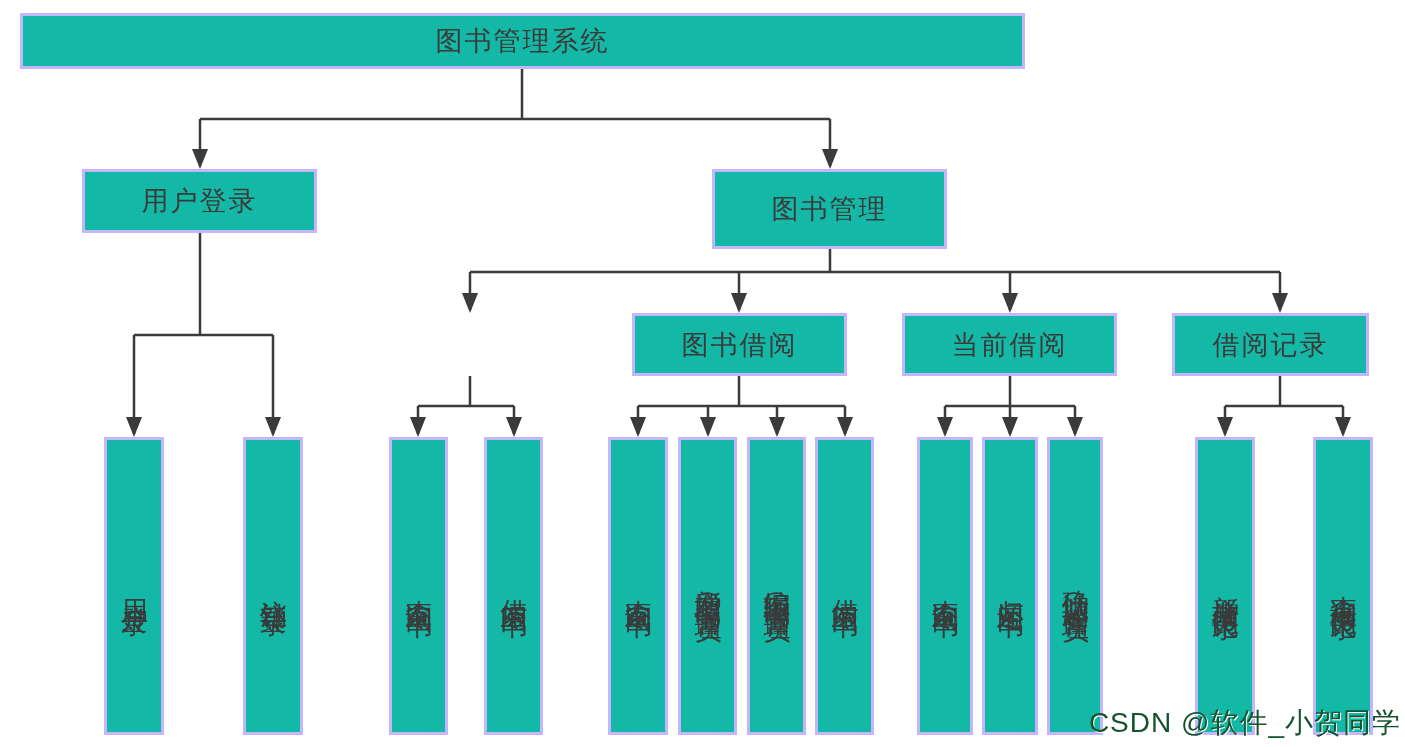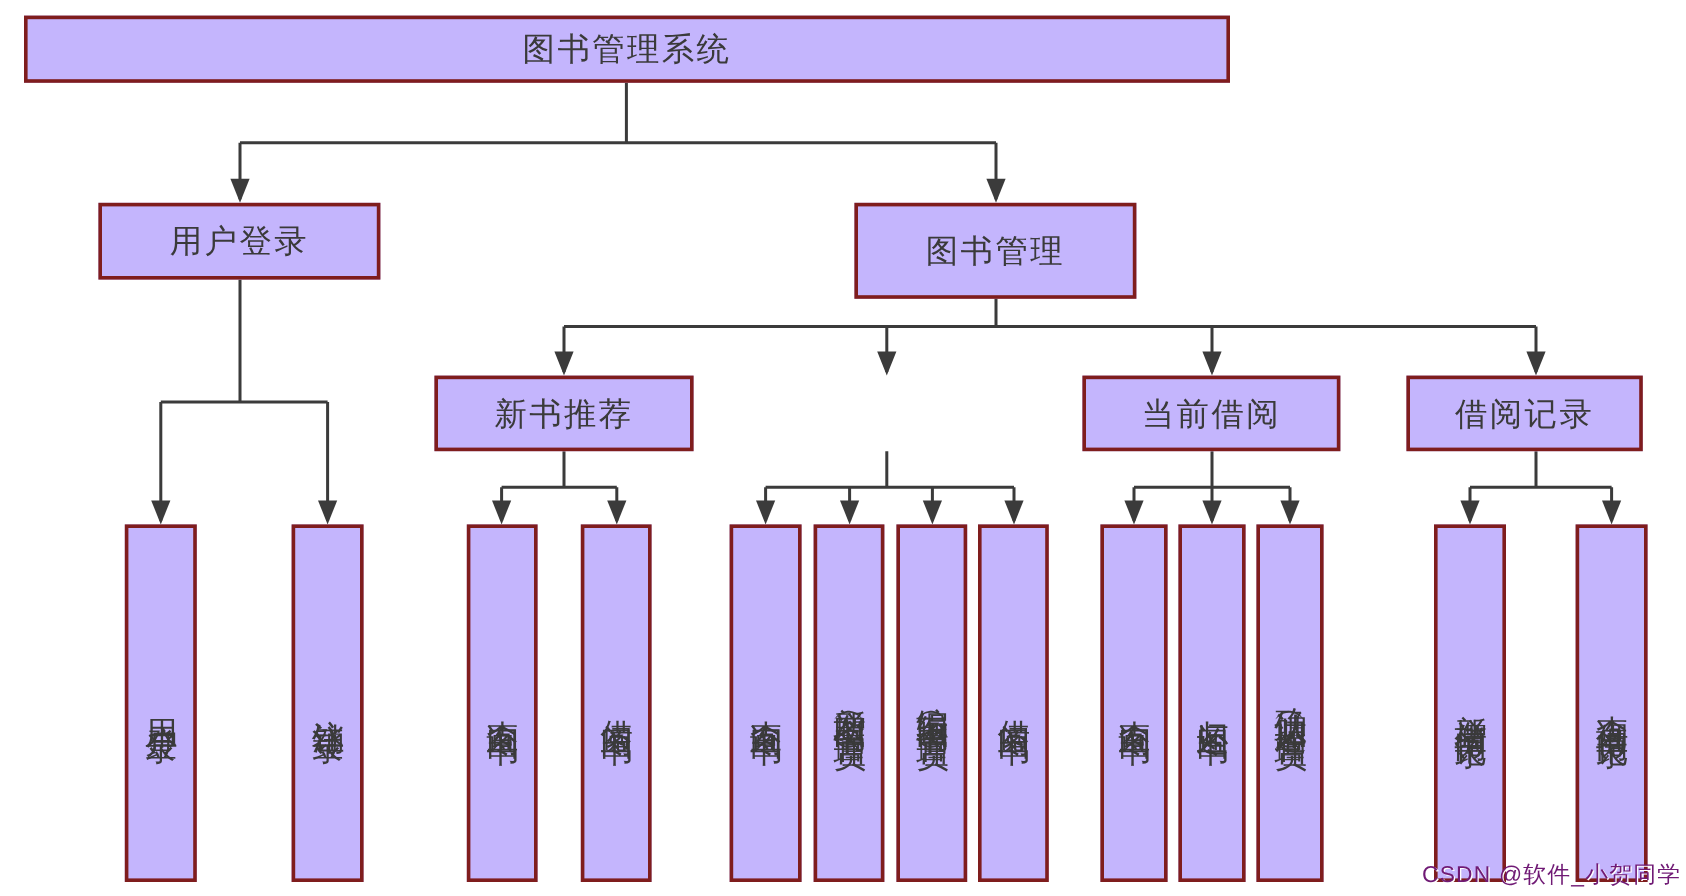--- a/index.html
+++ b/index.html
@@ -17,22 +17,22 @@
   }
   svg.connectors {
     position: absolute;
     left: 0; top: 0;
     width: 1405px;
     height: 747px;
   }
   .node {
     position: absolute;
     box-sizing: border-box;
-    background: #c4b5fd;
-    border: 3px solid #7f1d1d;
+    background: #14b8a6;
+    border: 3px solid #c4b5fd;
     display: flex;
     align-items: center;
     justify-content: center;
     color: #3a3a3a;
   }
   .h-node {
     font-size: 27px;
     letter-spacing: 2px;
     white-space: nowrap;
   }
@@ -44,23 +44,23 @@
     text-orientation: mixed;
     letter-spacing: 4px;
     line-height: 1;
     max-height: 292px;
     color: #3a3a3a;
   }
   .watermark {
     position: absolute;
     right: 4px;
     bottom: 5px;
-    font-size: 19px;
+    font-size: 28px;
     letter-spacing: 1px;
-    color: #701a75;
+    color: #14532d;
     text-shadow: 1px 1px 0 #ffffff;
     z-index: 10;
     white-space: nowrap;
   }
 </style>
 </head>
 <body>
 
 <div class="canvas">
 
@@ -108,22 +108,22 @@
     <span>图书管理系统</span>
   </div>
 
   <div class="node h-node" style="left:82px; top:169px; width:235px; height:64px;">
     <span>用户登录</span>
   </div>
   <div class="node h-node" style="left:712px; top:169px; width:235px; height:80px;">
     <span>图书管理</span>
   </div>
 
-  <div class="node h-node" style="left:362px; top:313px; width:216px; height:63px;">
-    <span>新书推荐</span>
+  <div class="node h-node" style="left:632px; top:313px; width:215px; height:63px;">
+    <span>图书借阅</span>
   </div>
   <div class="node h-node" style="left:902px; top:313px; width:215px; height:63px;">
     <span>当前借阅</span>
   </div>
   <div class="node h-node" style="left:1172px; top:313px; width:197px; height:63px;">
     <span>借阅记录</span>
   </div>
 
   <div class="node v-node" style="left:104px; top:437px; width:60px; height:298px;">
     <span class="v-label">用户登录</span>

